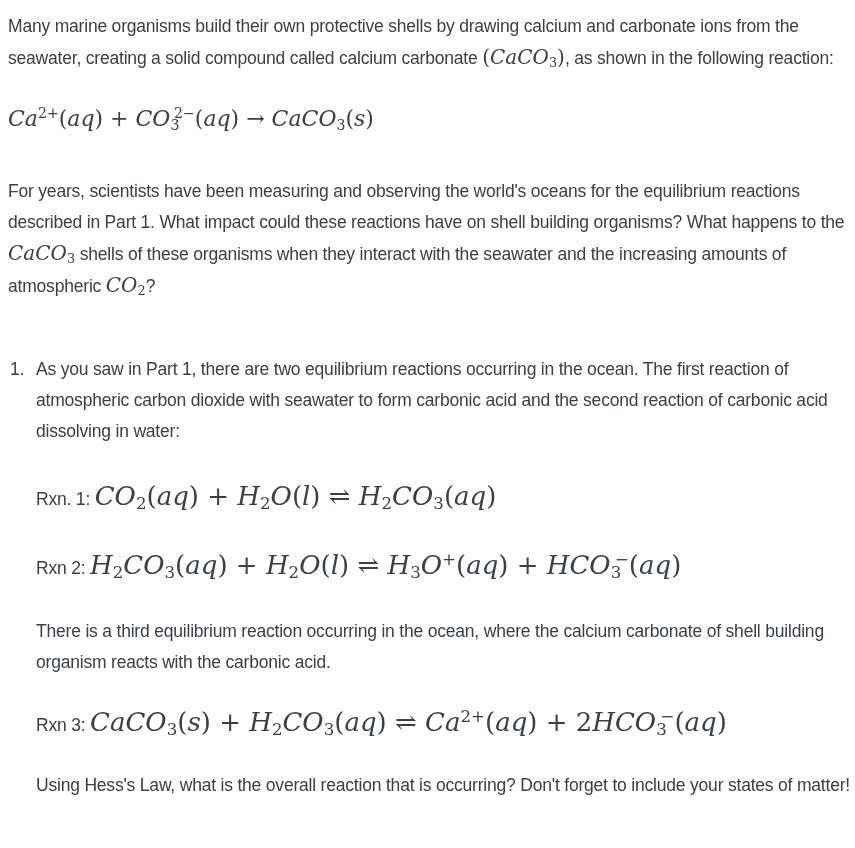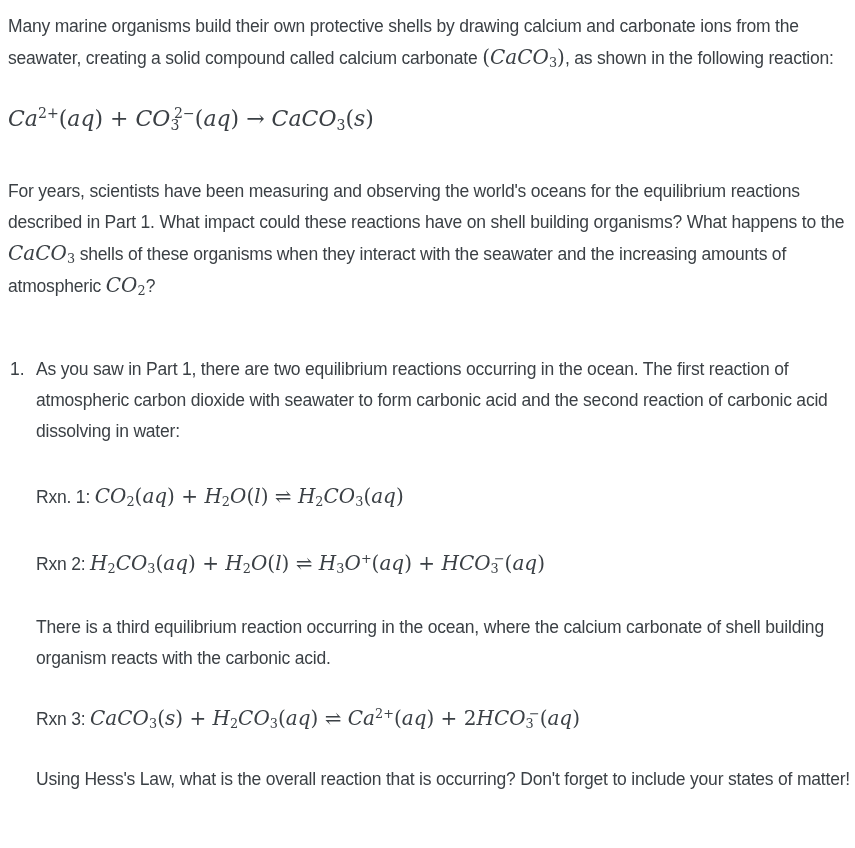--- a/index.html
+++ b/index.html
@@ -64,21 +64,21 @@
     top: 0;
     font-size: 17.5px;
     line-height: 31px;
   }
   .rxn-line {
     margin: 31px 0 0 0;
     font-size: 17.5px;
     line-height: 36px;
     letter-spacing: -0.2px;
   }
-  .rxn-line .math { font-size: 20px; }
+  .rxn-line .math { font-size: 26px; }
   .rxn2 { margin-top: 30px; }
   .third-para { margin-top: 30px; }
   .rxn3 { margin-top: 26px; }
   .closing-para { margin-top: 27px; }
 </style>
 </head>
 <body style="color: rgb(59, 64, 69);">
 
 <div class="page">
 

